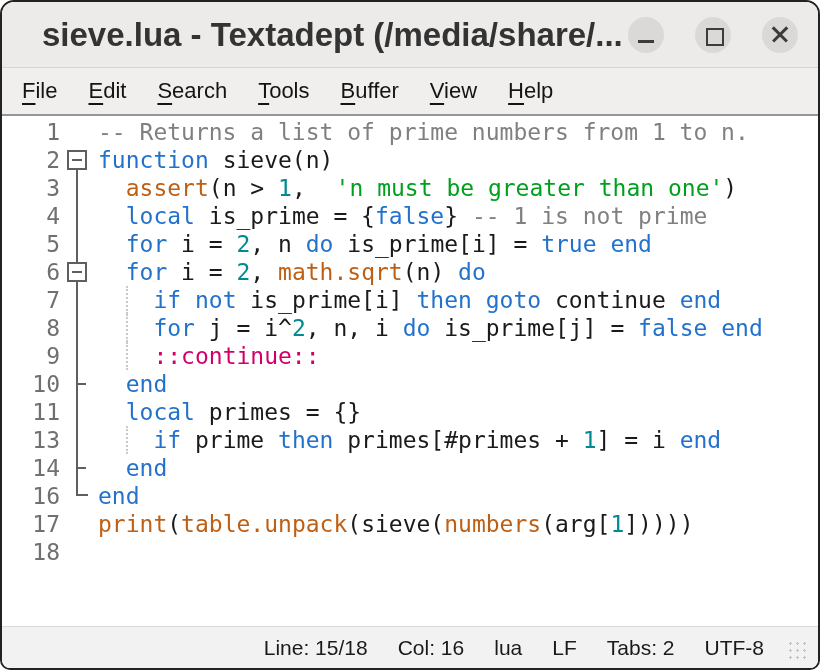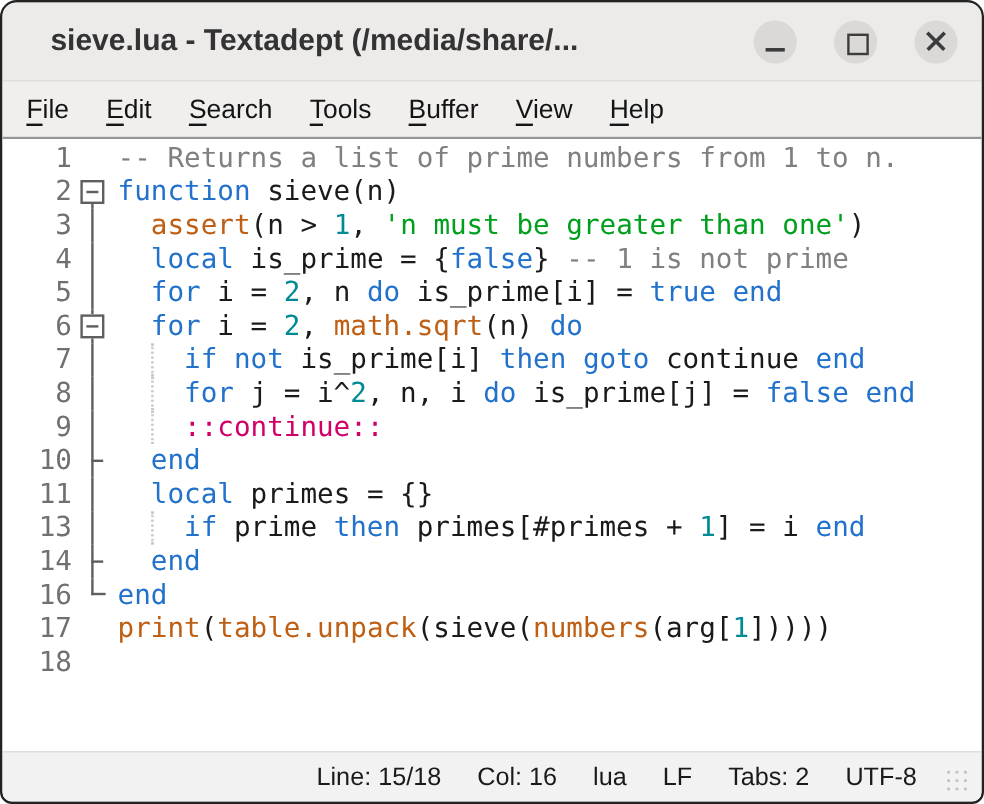--- a/index.html
+++ b/index.html
@@ -17,21 +17,21 @@
 
   
   .titlebar {
     height:66px; flex:0 0 66px;
     background:var(--titlebar_bg);
     display:flex; align-items:center;
     border-bottom:1px solid #d8d6d3;
   }
   .title {
     padding-left:40px;
-    font-size:25px; font-weight:bold; color:#333333;
+    font-size:33px; font-weight:bold; color:#333333;
     white-space:nowrap; overflow:hidden;
     flex:1 1 auto;
   }
   .controls { display:flex; gap:31px; margin-right:20px; flex:0 0 auto; }
   .wbtn {
     width:36px; height:36px; border-radius:50%;
     background:var(--button_bg); border:none;
     position:relative; cursor:pointer;
   }
   .wicon { position:absolute; inset:0; }
@@ -116,21 +116,21 @@
   }
   .row.current .text { background:var(--caretline); }
   .text.guide::before {
     content:""; position:absolute; top:0; bottom:0;
     left:calc(4px + 2ch);
     border-left:2px dotted #c9c9c9;
   }
   .tk-k { color:var(--keyword); }
   .tk-f { color:var(--func); }
   .tk-n { color:var(--number); }
-  .tk-s { color:var(--string); }
+  .tk-s { color:var(--string);margin-left:16px; }
   .tk-c { color:var(--comment); }
   .tk-l { color:var(--label); }
   .tk-p { color:var(--text); }
   .caret {
     display:inline-block; width:2px; height:24px;
     background:#111111; vertical-align:middle; margin-bottom:3px;
   }
 
   
   .statusbar {

